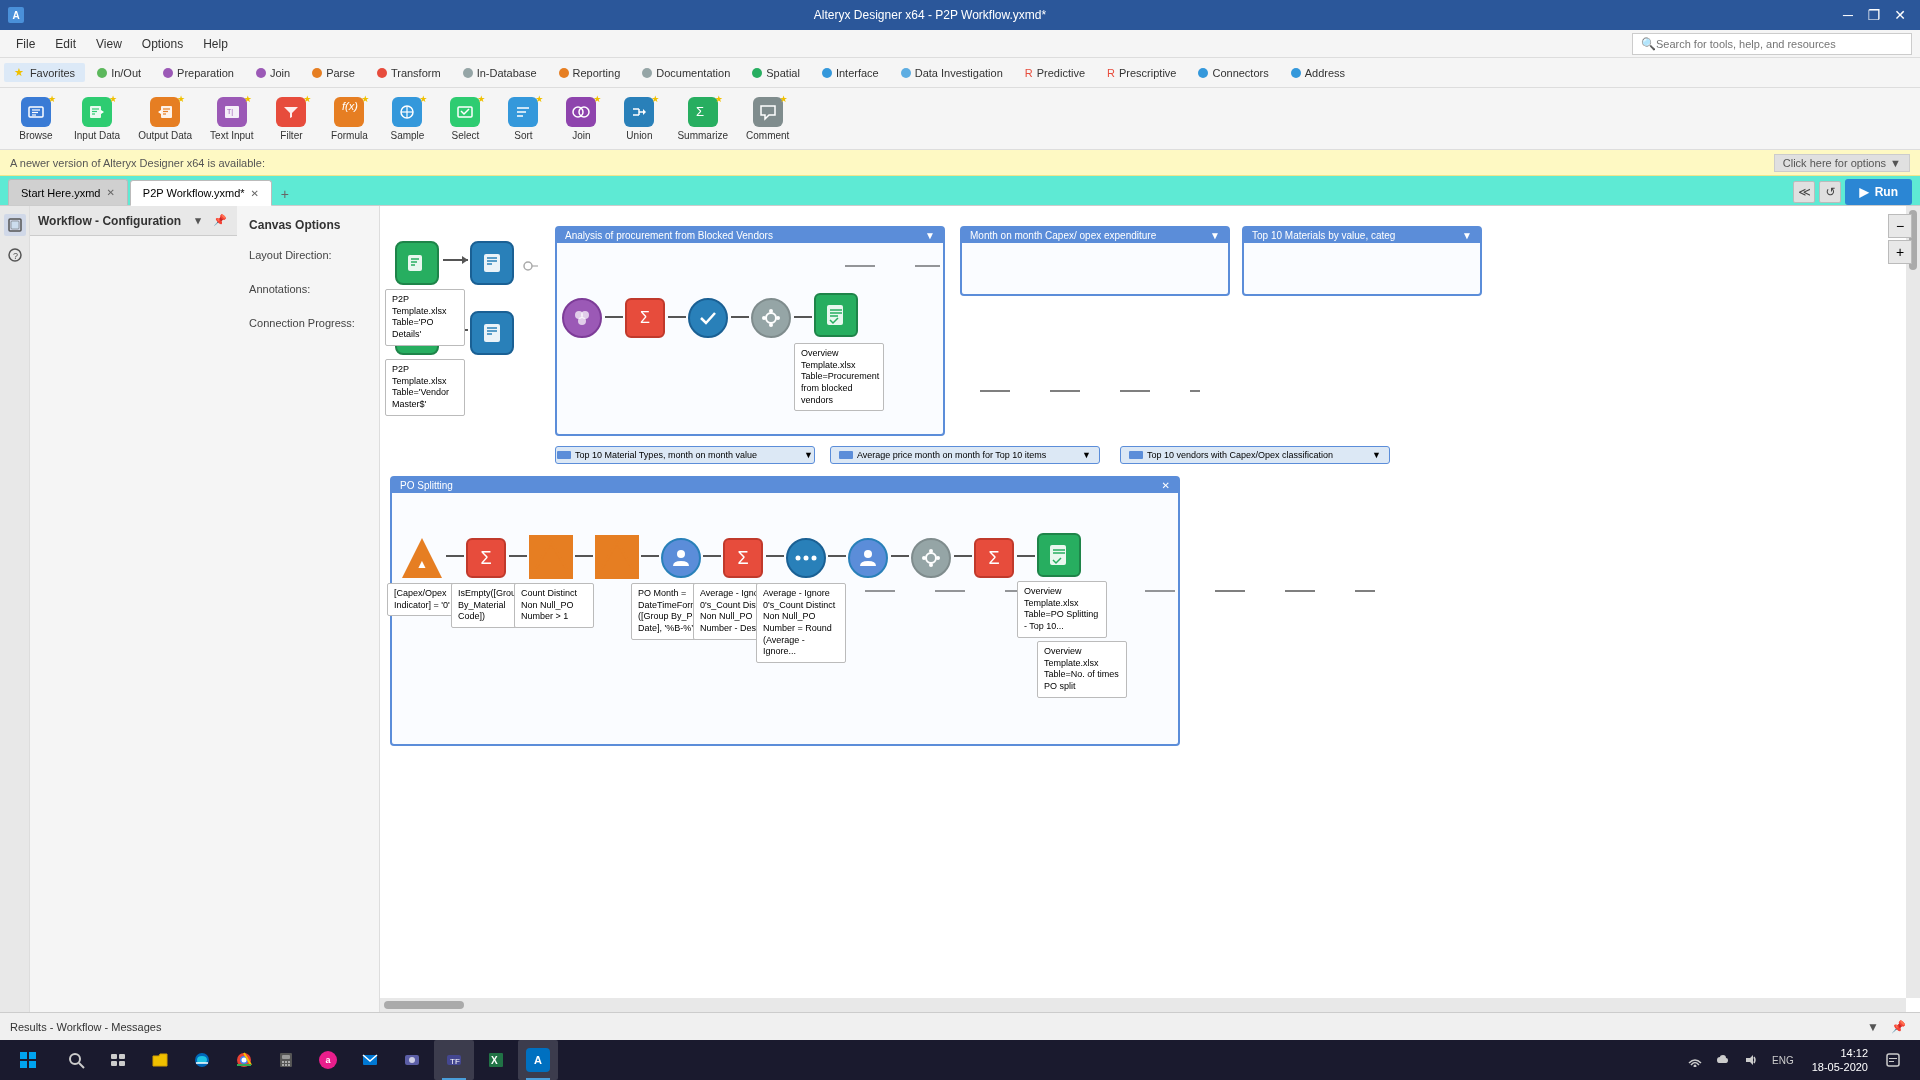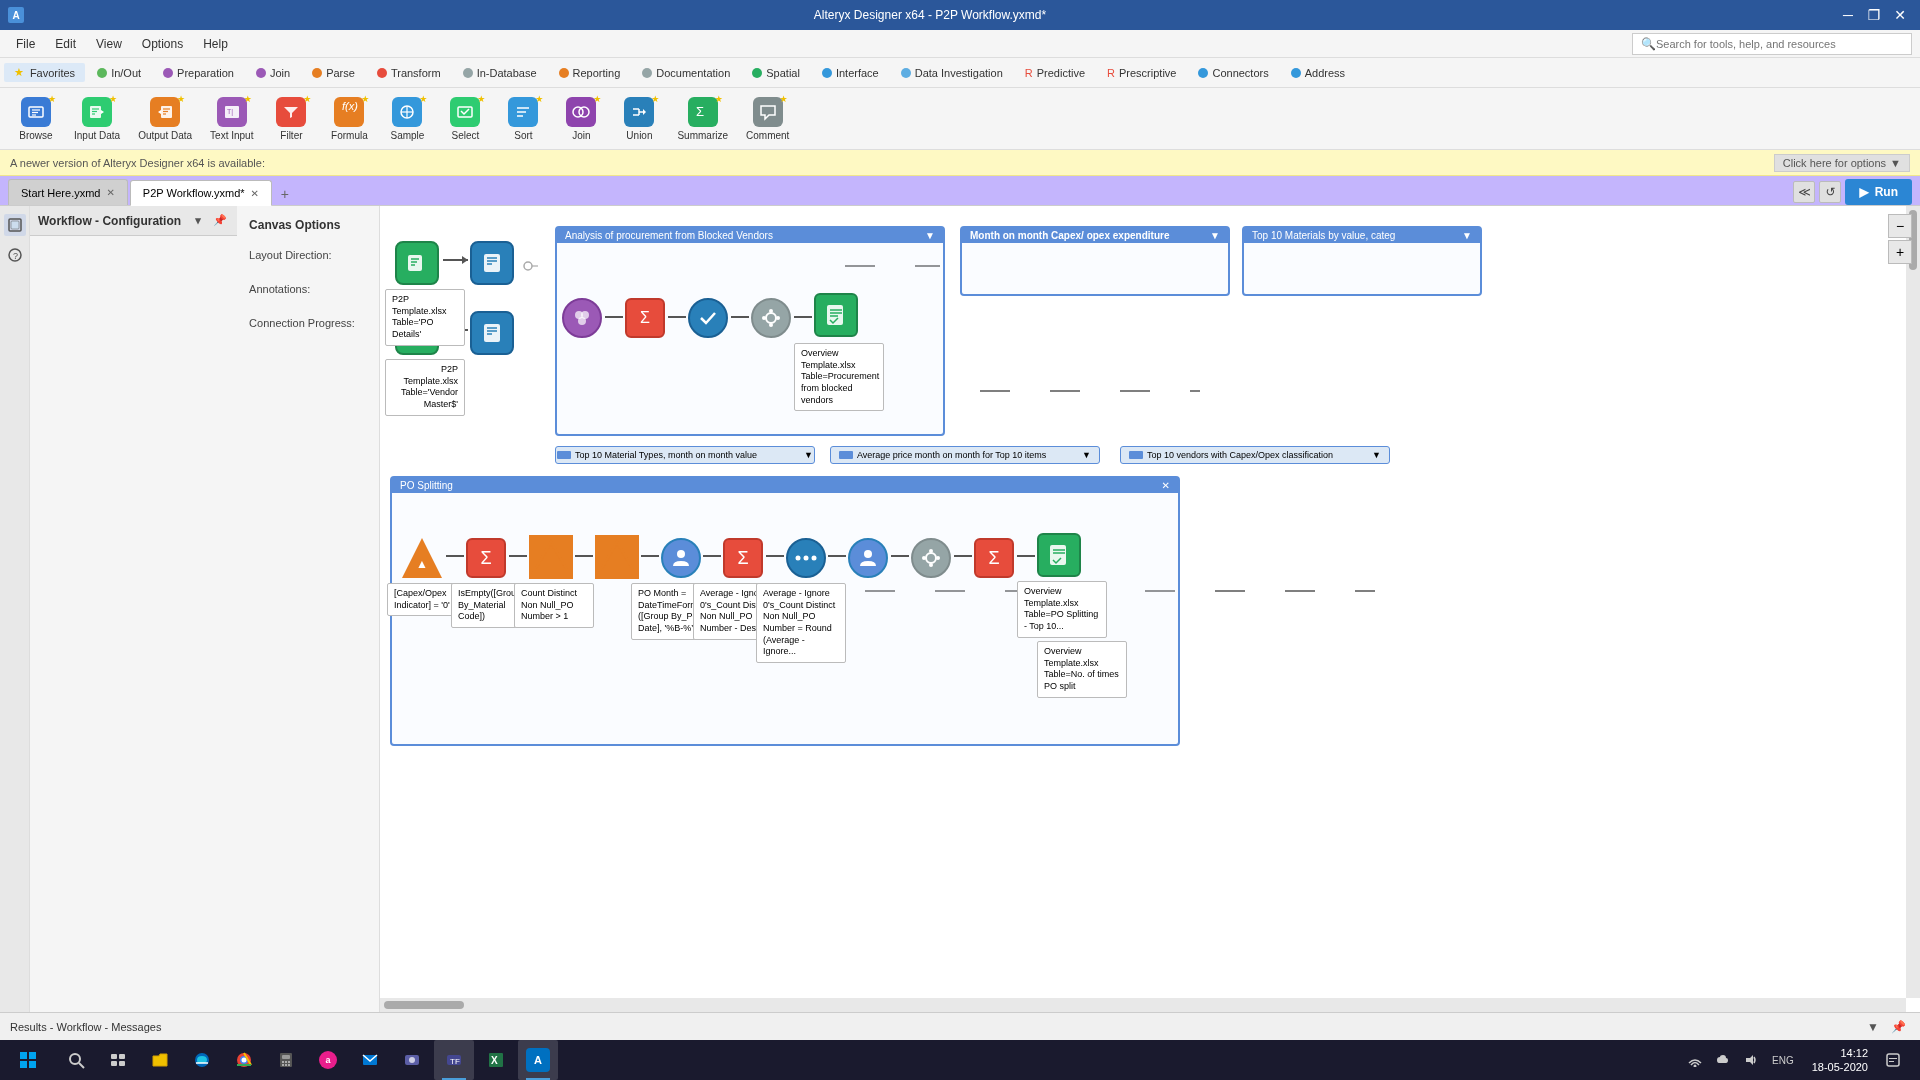--- a/index.html
+++ b/index.html
@@ -39,21 +39,21 @@
     .tool-btn { display: flex; flex-direction: column; align-items: center; justify-content: center; padding: 4px 8px; cursor: pointer; min-width: 56px; border-radius: 3px; }
     .tool-btn .icon-box { width: 32px; height: 32px; display: flex; align-items: center; justify-content: center; position: relative; }
     .tool-btn .label { font-size: 10px; color: #333; margin-top: 2px; }
     .tool-btn .star { position: absolute; top: -2px; right: -4px; color: #f0c000; font-size: 9px; }
 
     
     #notification-bar { background: #fef9c3; height: 26px; display: flex; align-items: center; padding: 0 10px; border-bottom: 1px solid #f0e68c; font-size: 11px; color: #555; }
     #notification-bar .options-btn { margin-left: auto; background: #e0e0e0; border: 1px solid #ccc; padding: 2px 8px; cursor: pointer; font-size: 11px; display: flex; align-items: center; gap: 4px; }
 
     
-    #tab-bar { background: #c4b5fd; height: 30px; display: flex; align-items: flex-end; padding: 0 8px; border-bottom: 1px solid #ccc; }
+    #tab-bar { background: #5eead4; height: 30px; display: flex; align-items: flex-end; padding: 0 8px; border-bottom: 1px solid #ccc; }
     #tab-bar .tab { display: flex; align-items: center; padding: 5px 12px; background: #d0d0d0; border: 1px solid #bbb; border-bottom: none; border-radius: 3px 3px 0 0; cursor: pointer; font-size: 11px; gap: 6px; margin-right: 2px; height: 26px; }
     #tab-bar .tab.active { background: white; border-bottom: 1px solid white; margin-bottom: -1px; }
     #tab-bar .tab .close-tab { font-size: 10px; color: #666; cursor: pointer; }
     #tab-bar .add-tab { width: 22px; height: 22px; display: flex; align-items: center; justify-content: center; cursor: pointer; font-size: 14px; color: #666; }
     #tab-bar .tab-actions { margin-left: auto; display: flex; align-items: center; gap: 4px; }
     #tab-bar .tab-action-btn { width: 22px; height: 22px; display: flex; align-items: center; justify-content: center; cursor: pointer; color: #444; font-size: 12px; background: #e0e0e0; border-radius: 2px; border: 1px solid #bbb; }
     #run-btn { background: #2b86d4; color: white; border: none; padding: 4px 14px; cursor: pointer; font-size: 12px; font-weight: bold; border-radius: 3px; display: flex; align-items: center; gap: 6px; height: 26px; }
 
     
     #sidebar { width: 350px; min-width: 350px; background: #f5f5f5; border-right: 1px solid #ddd; display: flex; flex-direction: row; }
@@ -534,21 +534,21 @@
         <div style="position:absolute;top:105px;left:15px;">
           <div style="width:44px;height:44px;background:#27ae60;border-radius:8px;display:flex;align-items:center;justify-content:center;border:2px solid #1e8449;">
             <svg width="24" height="24" viewBox="0 0 24 24">
                 <rect x="3" y="4" width="14" height="16" rx="2" fill="white" opacity="0.9"></rect>
                 <line x1="6" y1="8" x2="14" y2="8" stroke="#27ae60" stroke-width="1.5"></line>
                 <line x1="6" y1="11" x2="12" y2="11" stroke="#27ae60" stroke-width="1.5"></line>
                 <line x1="6" y1="14" x2="10" y2="14" stroke="#27ae60" stroke-width="1.5"></line>
                 <polygon points="19,8 22,12 19,16" fill="#27ae60"></polygon>
               </svg>
           </div>
-          <div class="node-tooltip" style="top:48px;left:-10px;width:80px;text-align:right;">P2P Template.xlsx Table='Vendor Master$'</div>
+          <div class="node-tooltip" style="top:48px;left:-10px;width:80px;">P2P Template.xlsx Table='Vendor Master$'</div>
         </div>
 
         <div style="position:absolute;top:123px;left:63px;width:25px;height:2px;background:#555;"></div>
 
         <div style="position:absolute;top:105px;left:90px;">
           <div style="width:44px;height:44px;background:#2980b9;border-radius:8px;display:flex;align-items:center;justify-content:center;border:2px solid #1a6094;">
             <svg width="24" height="24" viewBox="0 0 24 24">
                 <rect x="4" y="3" width="16" height="18" rx="2" fill="white" opacity="0.9"></rect>
                 <line x1="7" y1="7" x2="17" y2="7" stroke="#2980b9" stroke-width="1.5"></line>
                 <line x1="7" y1="10" x2="17" y2="10" stroke="#2980b9" stroke-width="1.5"></line>
@@ -616,21 +616,21 @@
                     <line x1="6" y1="10" x2="18" y2="10" stroke="#27ae60" stroke-width="1.5"></line>
                     <line x1="6" y1="13" x2="14" y2="13" stroke="#27ae60" stroke-width="1.5"></line>
                     <polyline points="6,17 9,20 14,15" fill="none" stroke="#27ae60" stroke-width="1.5"></polyline>
                   </svg>
               </div>
               <div class="node-tooltip" style="top:50px;left:-20px;width:90px;">Overview Template.xlsx Table=Procurement from blocked vendors</div>
             </div>
           </div>
         </div>
 
-        <div class="group-box" style="left:580px;top:20px;width:270px;height:70px;font-weight:bold;">
+        <div class="group-box" style="left:580px;top:20px;width:270px;height:70px;">
           <div class="group-title-bar">
             <span>Month on month Capex/ opex expenditure</span>
             <span style="cursor:pointer;">▼</span>
           </div>
         </div>
 
         <div class="group-box" style="left:862px;top:20px;width:240px;height:70px;">
           <div class="group-title-bar">
             <span>Top 10 Materials by value, categ</span>
             <span style="cursor:pointer;">▼</span>

